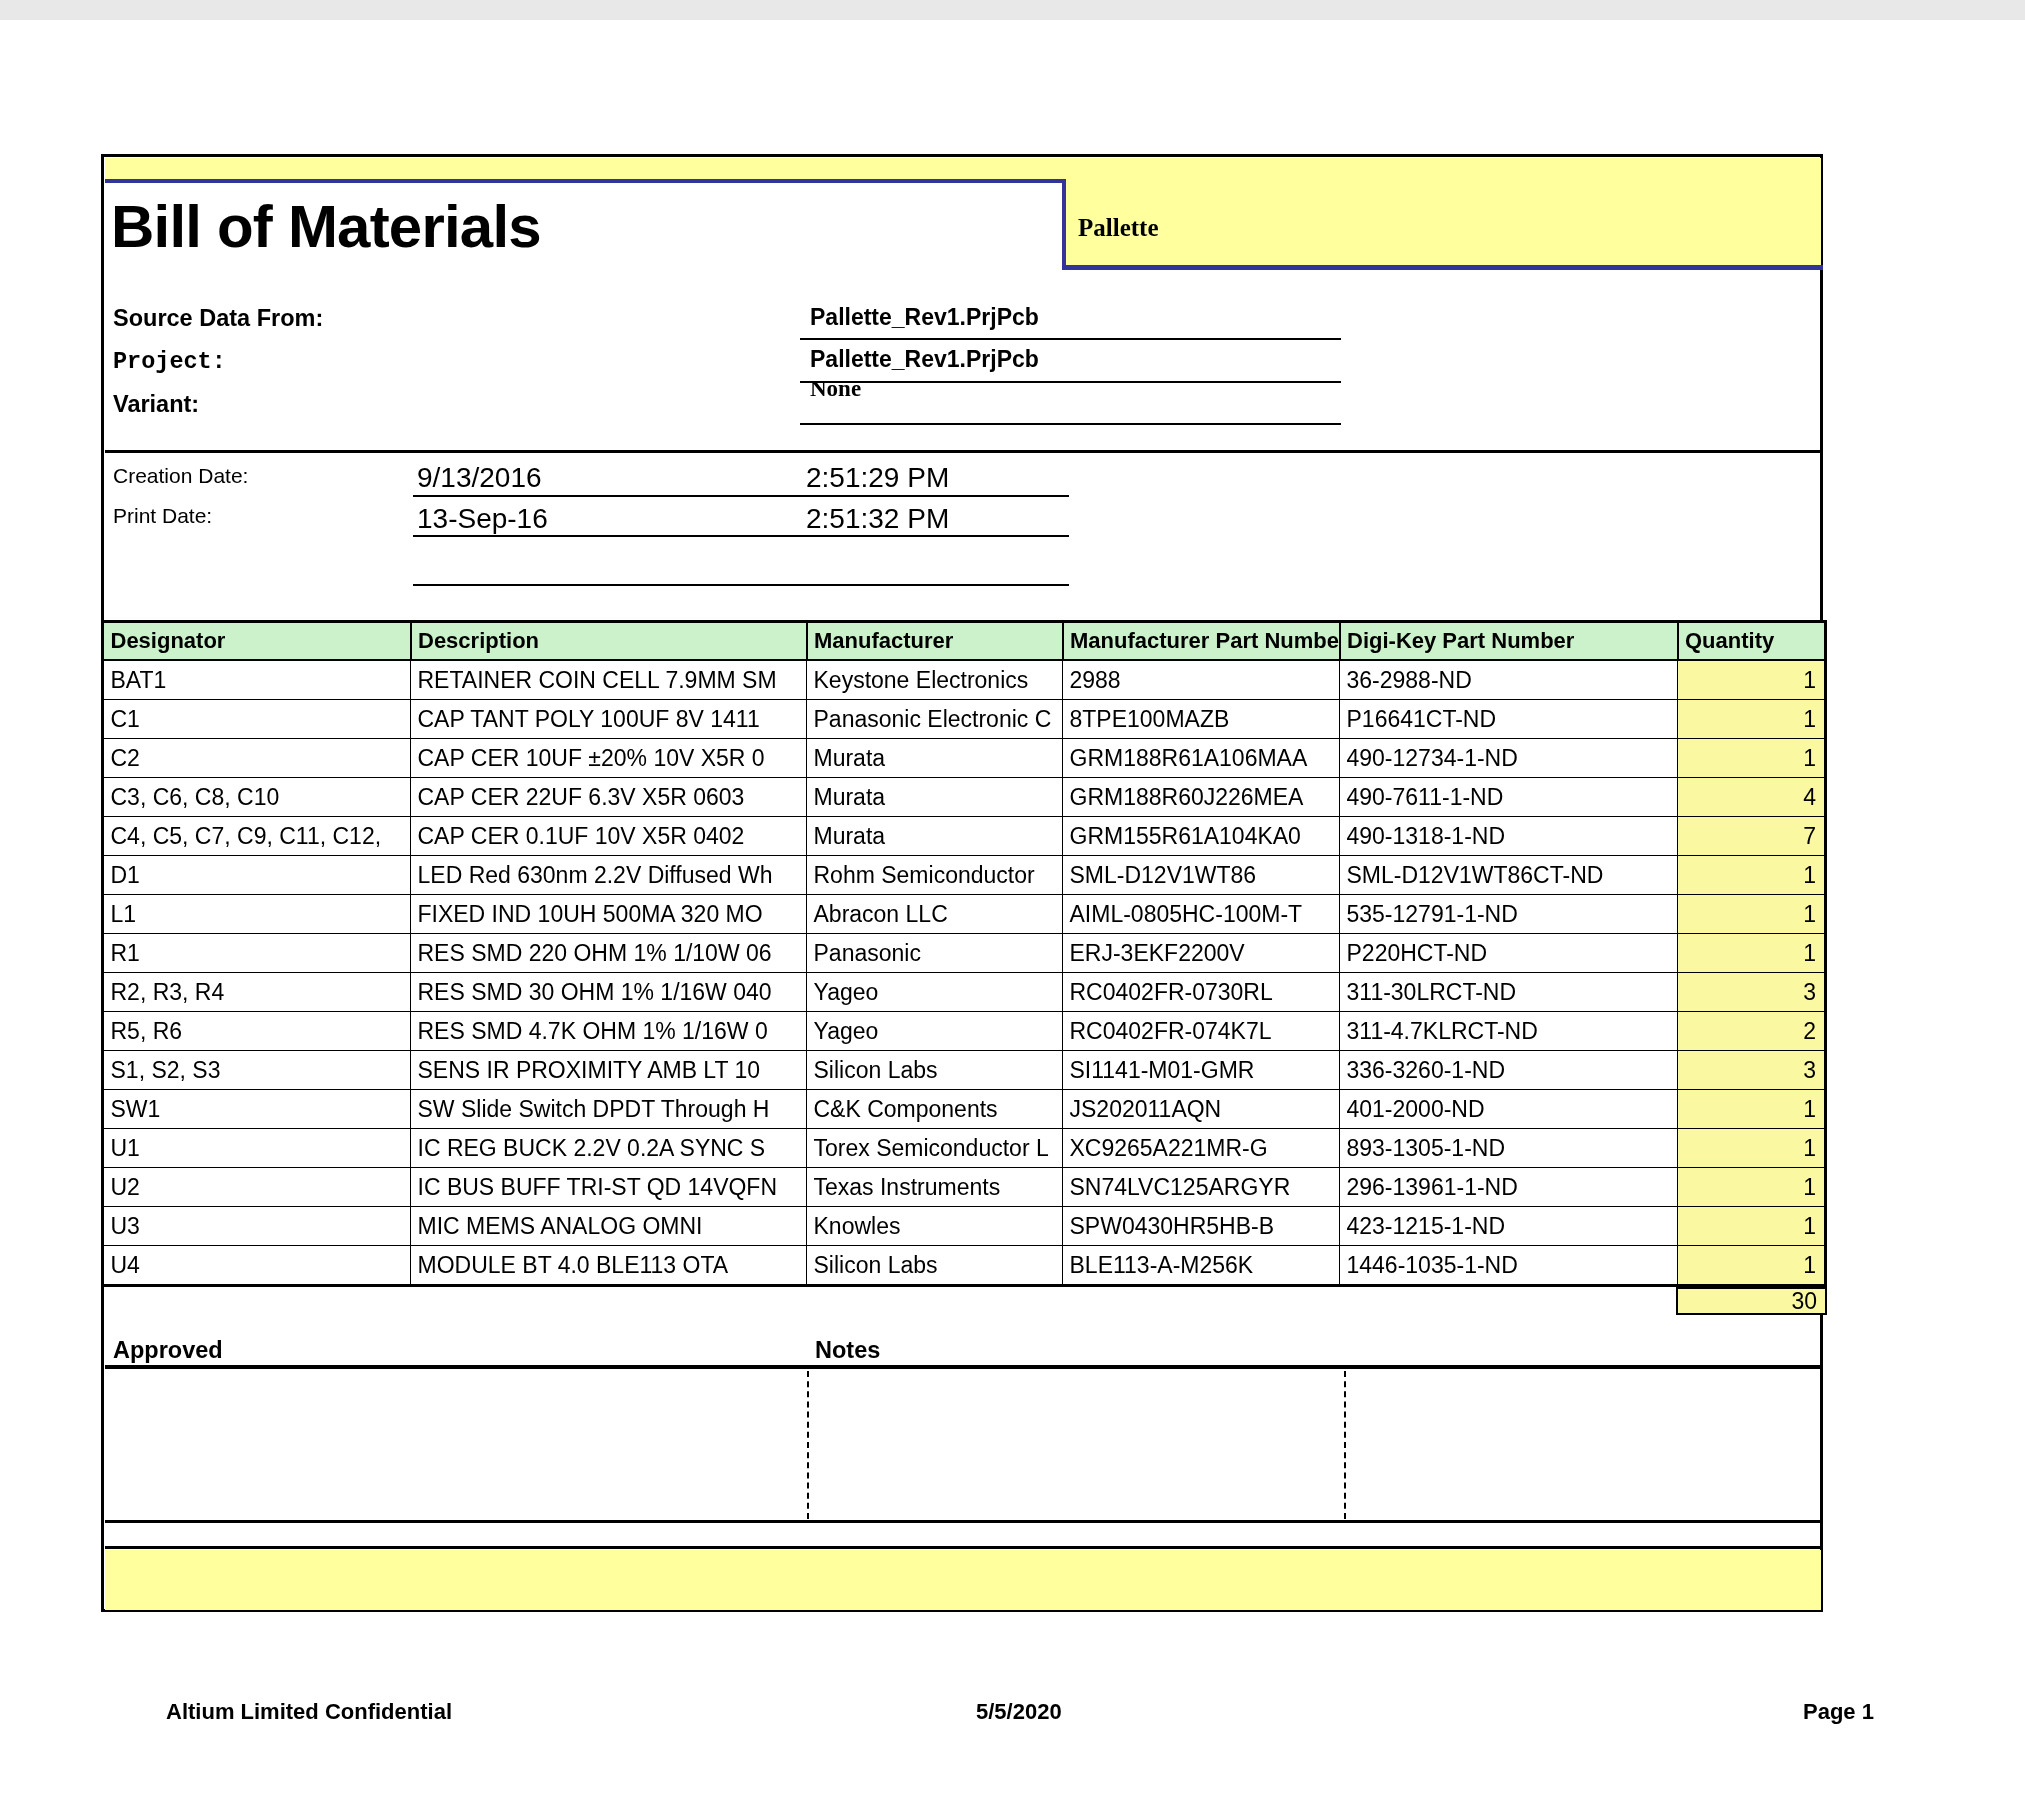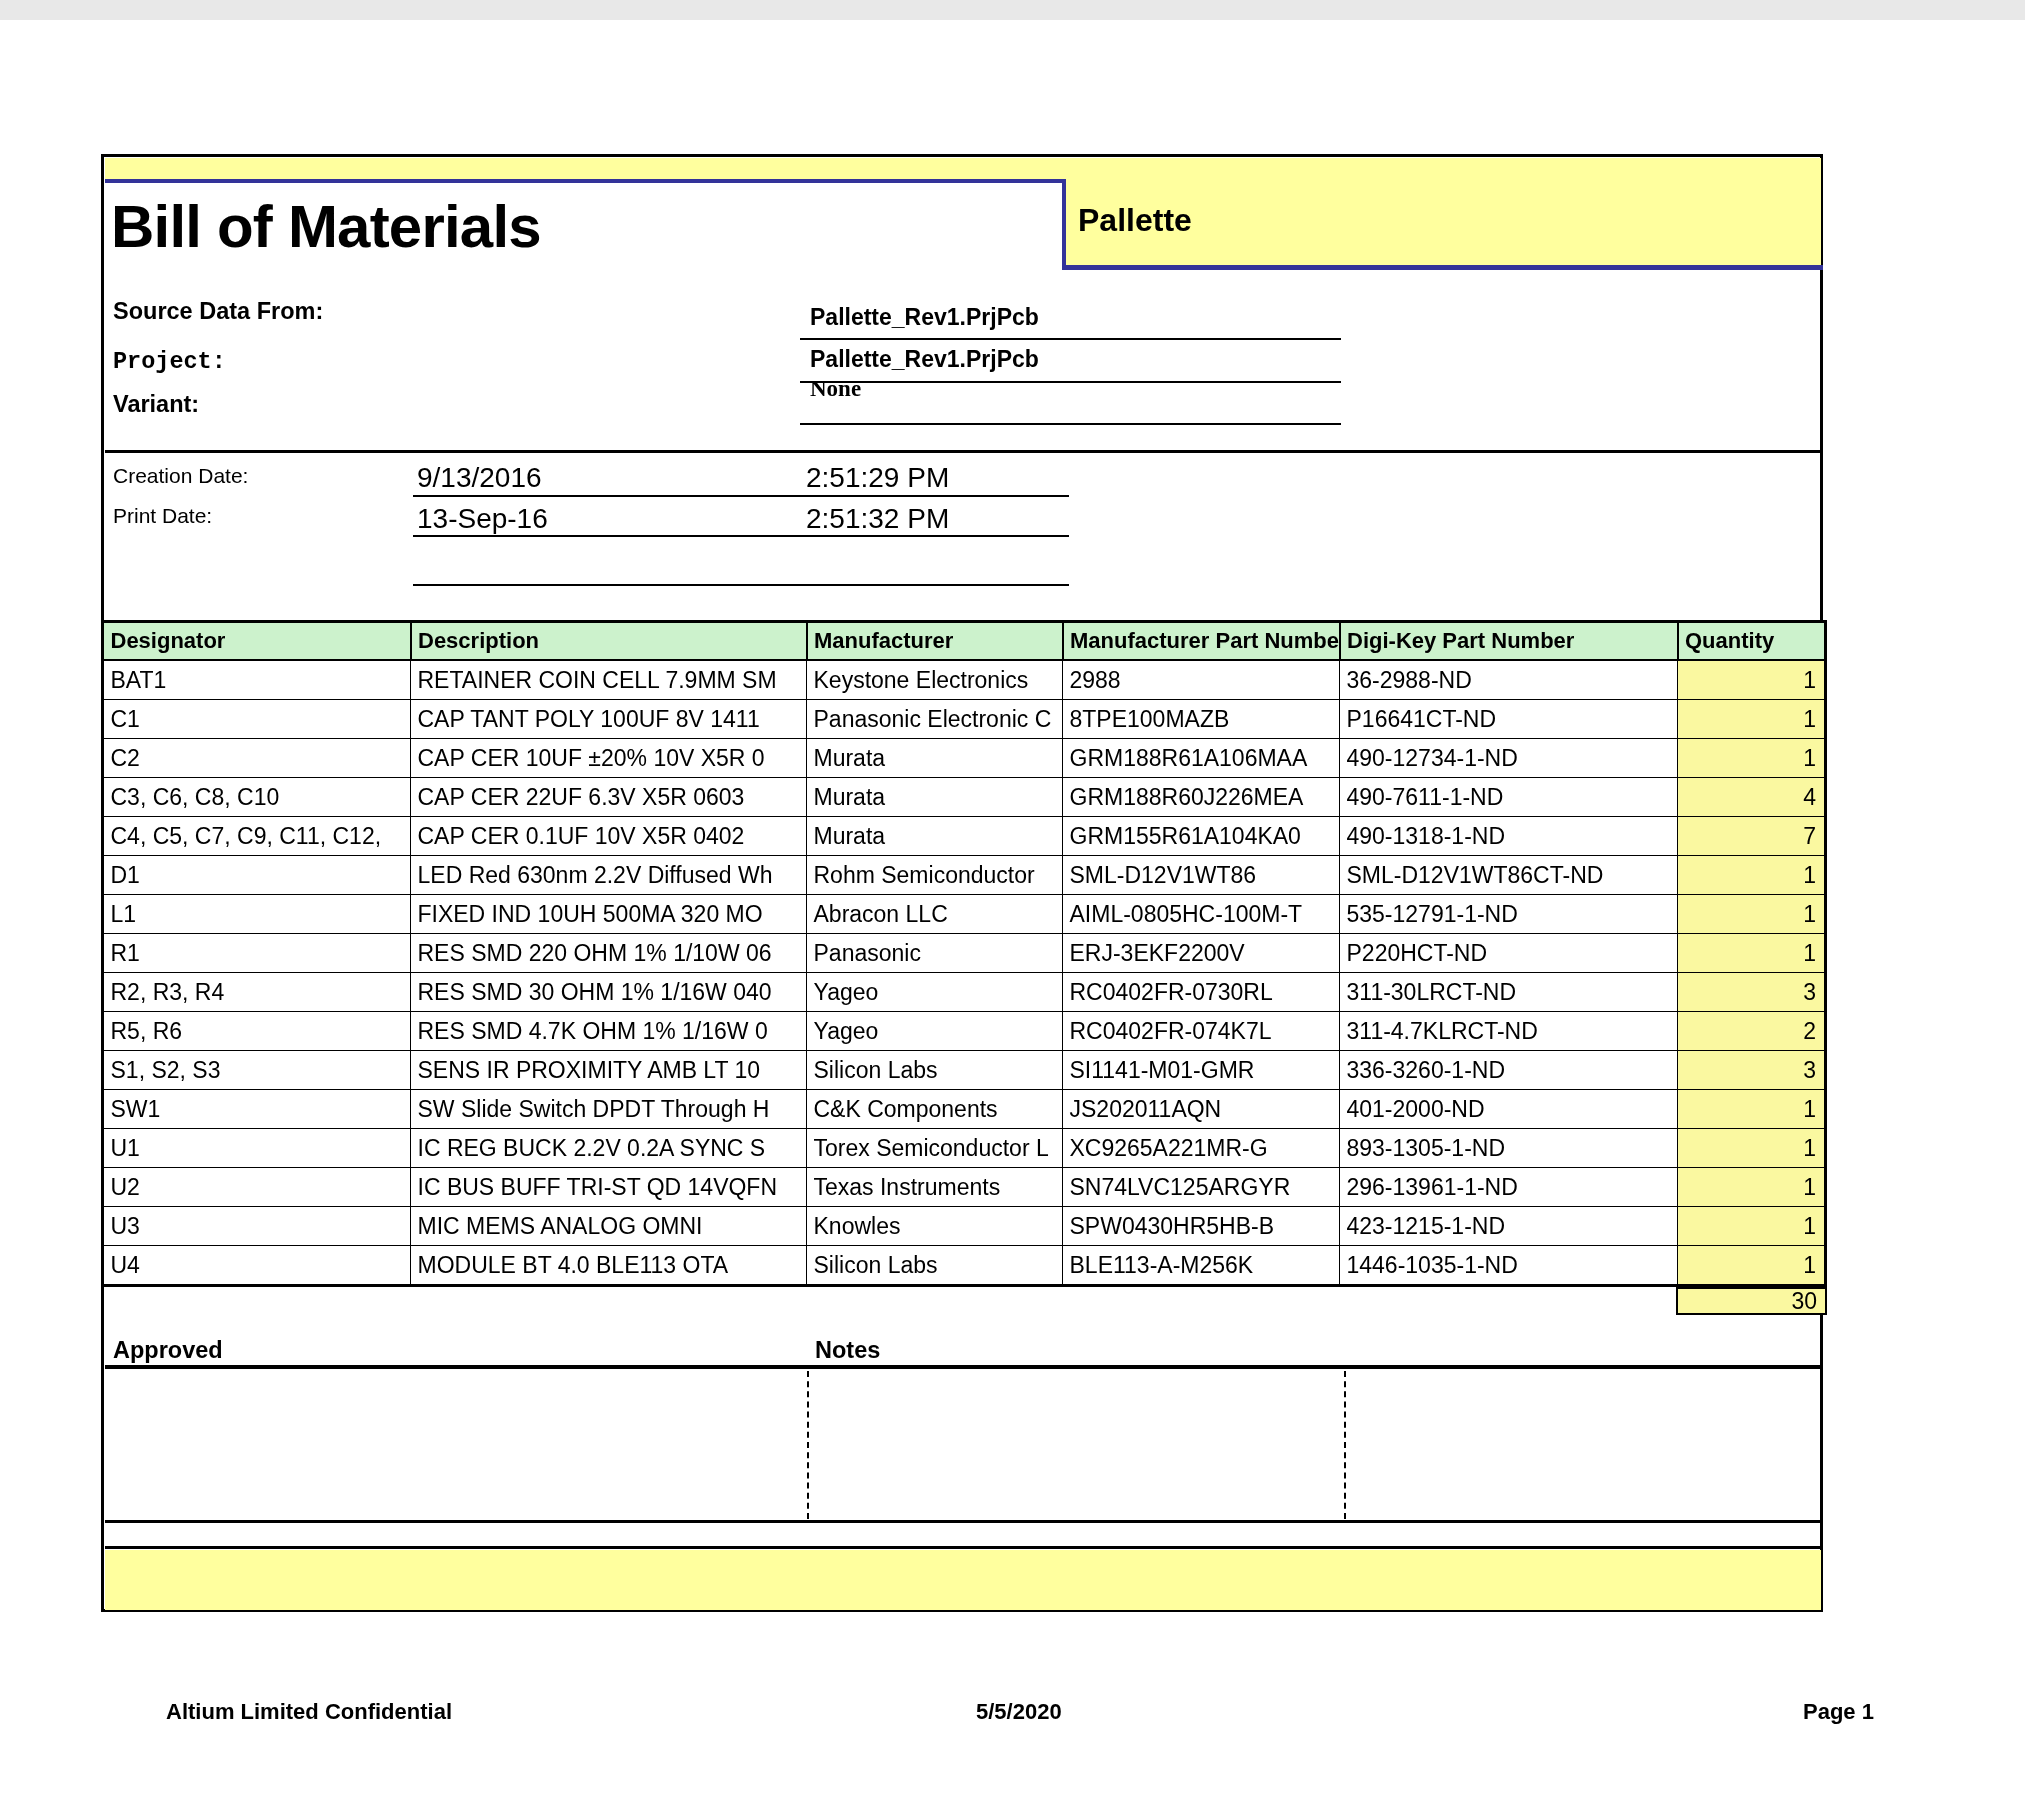--- a/index.html
+++ b/index.html
@@ -32,22 +32,22 @@
   }
   .navy-underline{
     left:1065px;top:245px;width:758px;height:4.9px;
     background:var(--navy);
   }
   .doc-title{
     left:111px;top:172px;
     font-size:60px;font-weight:bold;letter-spacing:-0.8px;white-space:nowrap;
   }
   .variant-tab{
-    left:1078px;top:182px;
-    font-size:32px;font-weight:bold;white-space:nowrap;
+    left:1078px;top:194px;
+    font-size:25px;font-weight:bold;white-space:nowrap;font-family:Liberation Serif, serif;
   }
 
   .lbl-bold{font-size:23.5px;font-weight:bold;white-space:nowrap;}
   .val-bold{font-size:23px;font-weight:bold;white-space:nowrap;text-align:right;}
   .lbl-reg{font-size:21px;font-weight:normal;white-space:nowrap;}
   .val-reg{font-size:28px;font-weight:normal;white-space:nowrap;}
 
   .rule{background:#000;height:2.4px;}
   .thick-rule{background:#000;}
 
@@ -108,21 +108,21 @@
 <div class="page">
 
   <div class="abs frame"></div>
 
   <div class="abs band-yellow"></div>
   <div class="abs title-box"></div>
   <div class="abs navy-underline"></div>
   <div class="abs doc-title">Bill of Materials</div>
   <div class="abs variant-tab">Pallette</div>
 
-  <div class="abs lbl-bold" style="left:113px;top:278px;">Source Data From:</div>
+  <div class="abs lbl-bold" style="left:113px;top:285px;">Source Data From:</div>
   <div class="abs val-bold" style="left:810px;top:284px;">Pallette_Rev1.PrjPcb</div>
   <div class="abs rule" style="left:800px;top:318px;width:541px;"></div>
 
   <div class="abs lbl-bold" style="left:113px;top:328px;font-family:Liberation Mono, monospace;">Project:</div>
   <div class="abs val-bold" style="left:810px;top:326px;">Pallette_Rev1.PrjPcb</div>
   <div class="abs rule" style="left:800px;top:361px;width:541px;"></div>
 
   <div class="abs lbl-bold" style="left:113px;top:371px;">Variant:</div>
   <div class="abs val-bold" style="left:810px;top:356px;font-family:Liberation Serif, serif;">None</div>
   <div class="abs rule" style="left:800px;top:403px;width:541px;"></div>

